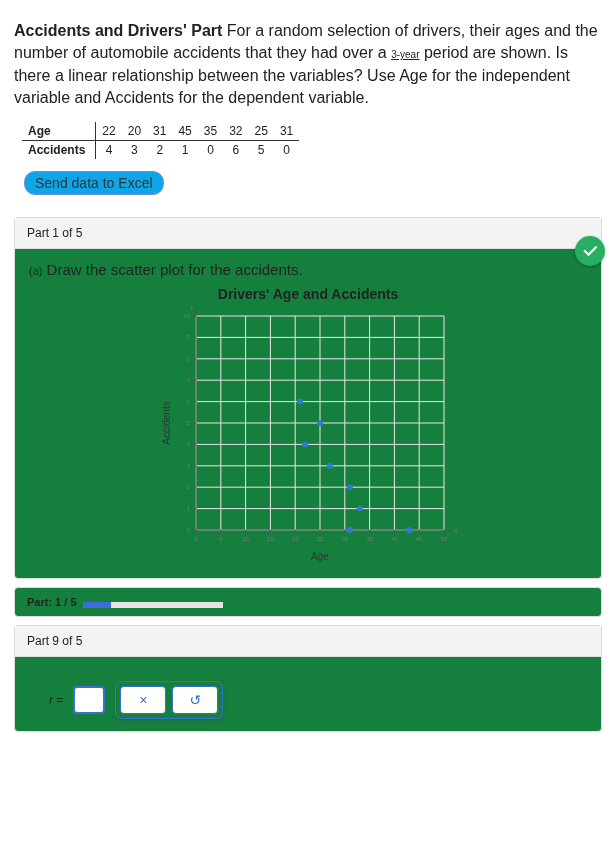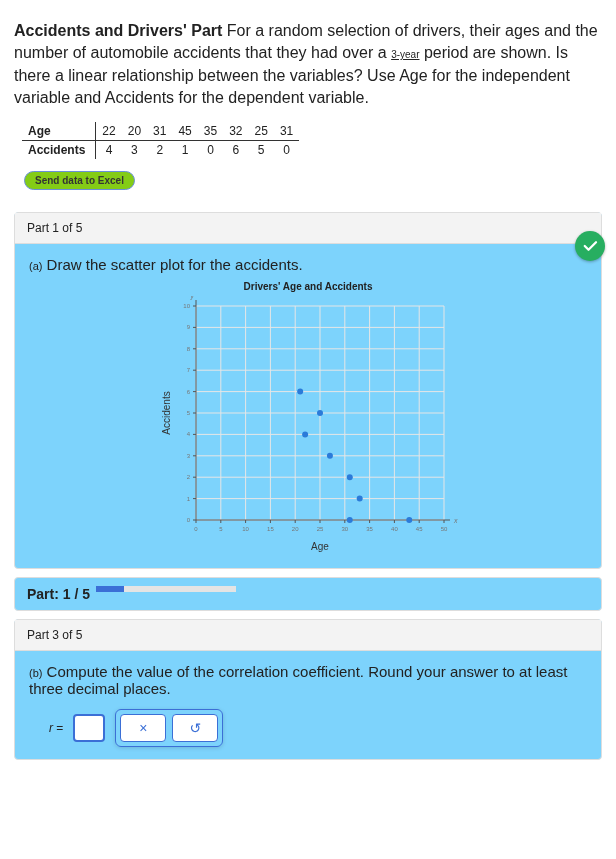--- a/index.html
+++ b/index.html
@@ -30,34 +30,33 @@
   }
   .data-table .row-label {
     text-align: left;
     font-weight: bold;
     padding-right: 10px;
     border-right: 1px solid #333;
   }
   .data-table tr:first-child td, .data-table tr:first-child th { border-bottom: 1px solid #333; }
   .excel-btn {
     border: 1px solid #6a8fd8;
-    background: #84cc16;
+    background: #0ea5e9;
     color: #333;
-    font-size: 10px;
+    font-size: 14px;
     padding: 3px 10px;
     border-radius: 11px;
     margin: 4px 0 14px 14px;
     cursor: pointer;
-    font-weight: bold;
   }
   .card {
     border: 1px solid #ddd;
     border-radius: 4px;
     margin: 8px 4px;
-    background: #7dd3fc;
+    background: #15803d;
   }
   .card-header {
     background: #f3f3f3;
     border-bottom: 1px solid #ddd;
     padding: 8px 12px;
     font-size: 12px;
     position: relative;
   }
   .card-body {
     padding: 12px 14px;
@@ -72,28 +71,28 @@
     border-radius: 50%;
     color: #fff;
     display: flex;
     align-items: center;
     justify-content: center;
     box-shadow: 0 1px 3px rgba(0,0,0,.3);
     z-index: 2;
   }
   .part-sub { font-size: 11px; }
   .chart-wrap { text-align: center; margin-top: 8px; }
-  .chart-title { font-size: 10px; font-weight: bold; margin-bottom: 4px; }
+  .chart-title { font-size: 14px; font-weight: bold; margin-bottom: 4px; }
   svg.chart { display: block; margin: 0 auto; }
   .progress-row {
     display: flex;
-    align-items: flex-start;
+    align-items: flex-end;
     gap: 6px;
     padding: 8px 12px;
-    font-size: 14px;
+    font-size: 11px;
     font-weight: bold;
   }
   .progress-bar {
     flex: 0 0 140px;
     height: 6px;
     background: #e4e4e4;
     position: relative;
   }
   .progress-bar-fill {
     position: absolute;
@@ -286,26 +285,23 @@
     <span>Part: 1 / 5</span>
     <div class="progress-bar">
       <div class="progress-bar-fill" id="progress-fill" style="width: 20%;"></div>
     </div>
   </div>
 </div>
 
 
 <div class="card">
   <div class="card-header">
-    <span>Part 3 of 5</span>
+    <span>Part 9 of 5</span>
   </div>
   <div class="card-body">
-    <div>
-      <span class="part-sub">(b)</span><span> Compute the value of the correlation coefficient. Round your answer to at least three decimal places.</span>
-    </div>
     <div class="answer-row">
       <span><span class="italic">r</span> <span>=</span></span>
       <div class="answer-input"></div>
       <div class="btn-group">
         <div class="mini-btn">
             <span>×</span>
           </div>
         <div class="mini-btn">
             <span>↺</span>
           </div>

